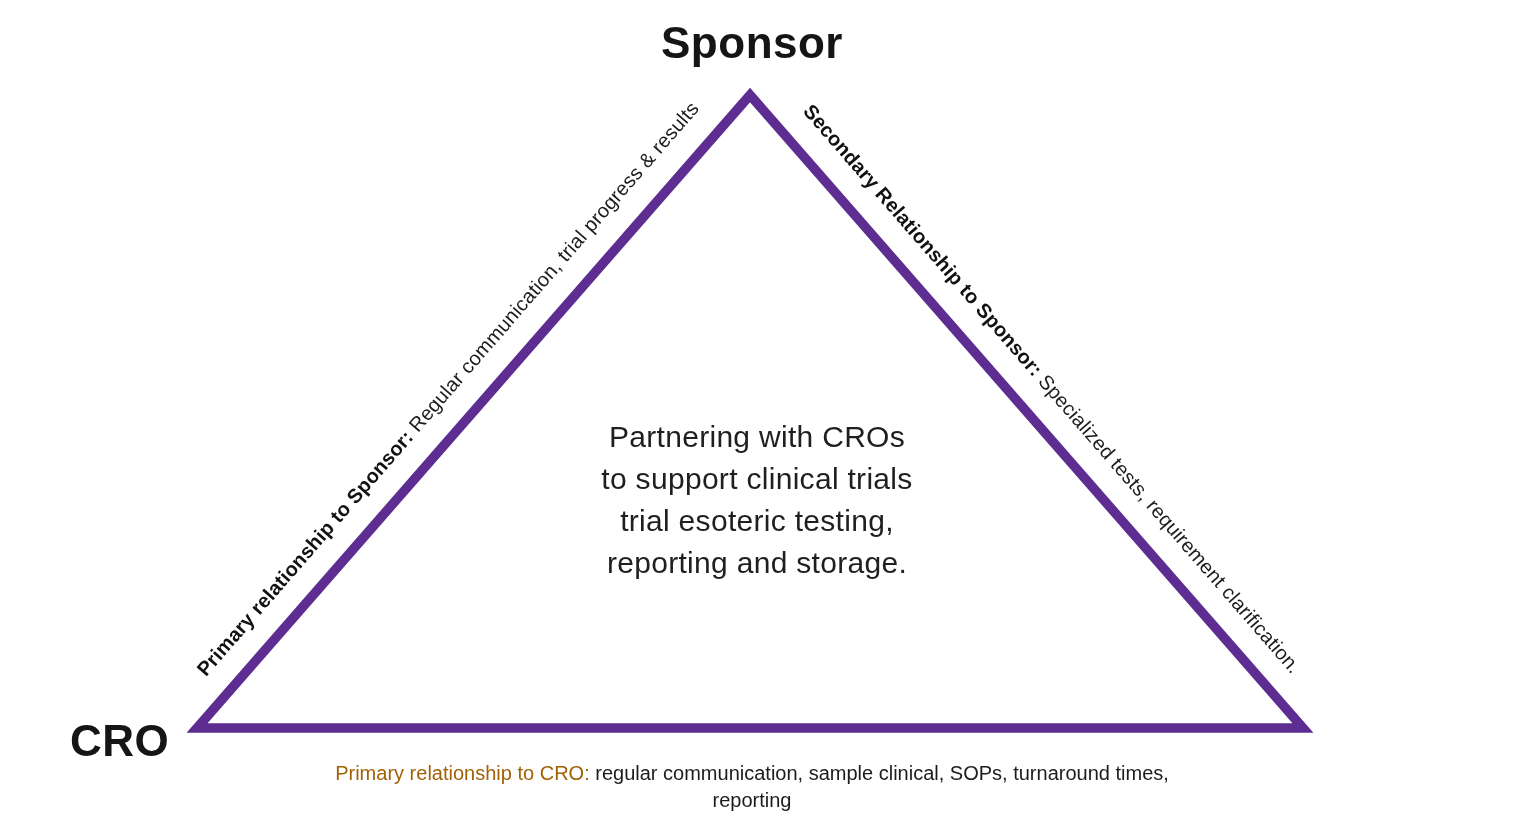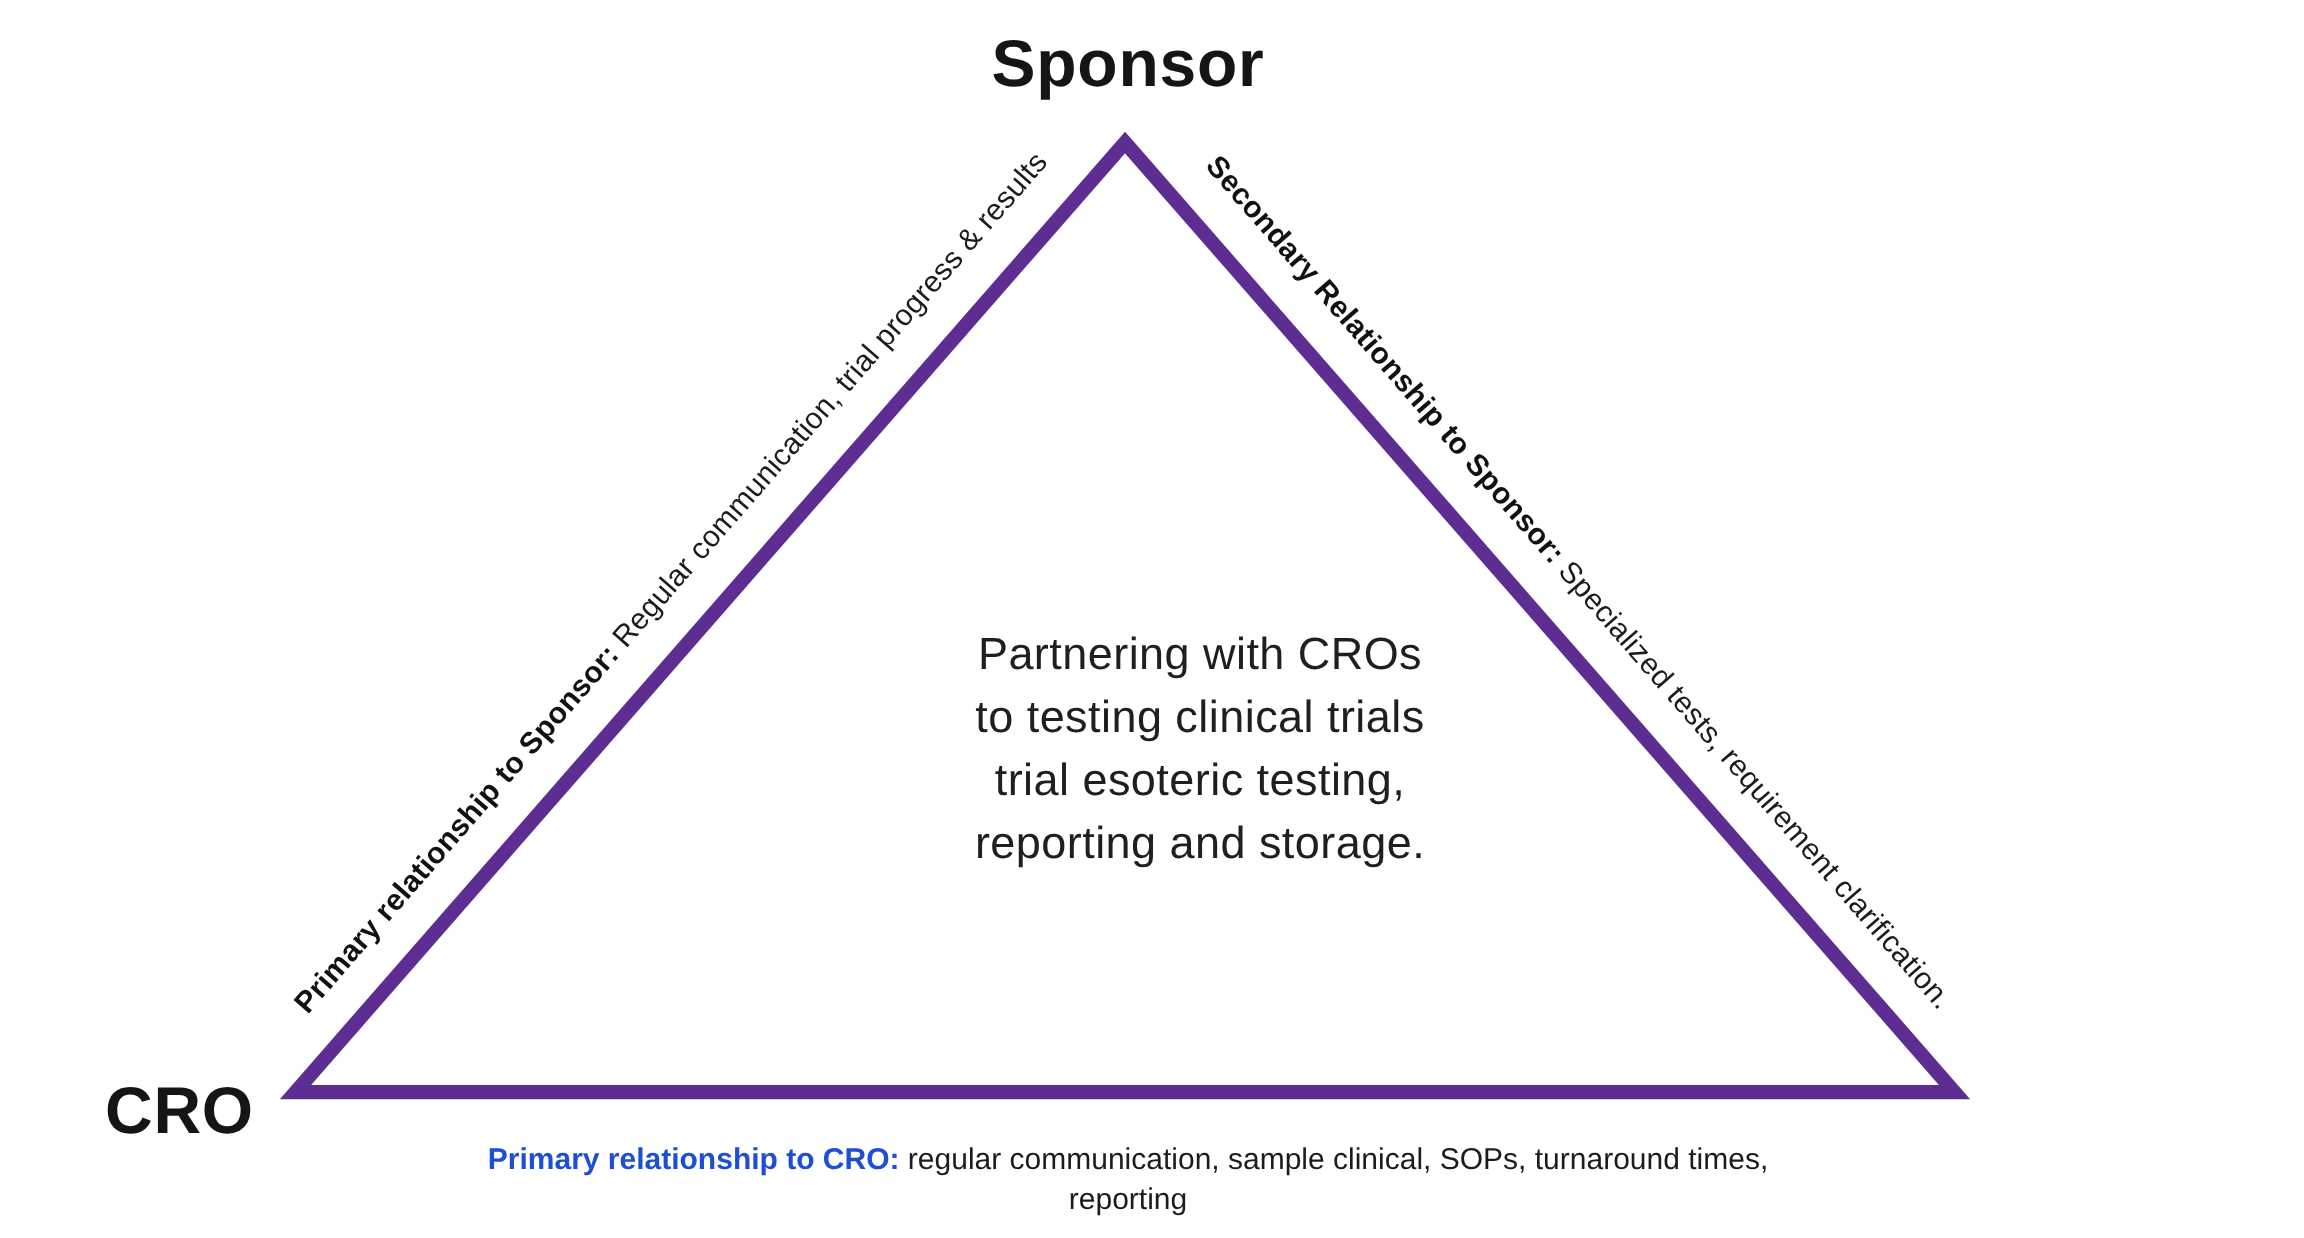--- a/index.html
+++ b/index.html
@@ -50,21 +50,20 @@
   .center-text {
     position: absolute;
     left: 757px;
     top: 500px;
     transform: translate(-50%, -50%);
     text-align: center;
     font-size: 30px;
     line-height: 42px;
     color: #1f1f1f;
     letter-spacing: 0.3px;
-    margin-left: 43px;
   }
   .center-text div {
     white-space: nowrap;
   }
   .edge-label {
     position: absolute;
     font-size: 20px;
     color: #1c1c1c;
     white-space: nowrap;
     letter-spacing: 0.2px;
@@ -90,41 +89,41 @@
     transform: translateX(-50%);
     text-align: center;
     font-size: 20px;
     line-height: 27px;
     color: #1c1c1c;
   }
   .bottom-caption .line1 {
     white-space: nowrap;
   }
   .bottom-caption b {
-    font-weight: 700;
-    color: #1d4ed8;
+    font-weight: 400;
+    color: #a16207;
   }
 </style>
 </head>
 <body>
 
 <div class="stage">
 
   <svg class="triangle-svg" width="1536" height="825" viewBox="0 0 1536 825" aria-hidden="true">
     <polygon points="750,95 1303,728 197,728" fill="none" stroke="#5E2D91" stroke-width="9.5" stroke-linejoin="miter"></polygon>
   </svg>
 
   <div class="node-label node-top">Sponsor</div>
 
   <div class="node-label node-bl">CRO</div>
 
 
   <div class="center-text">
     <div>Partnering with CROs</div>
-    <div>to testing clinical trials</div>
+    <div>to support clinical trials</div>
     <div>trial esoteric testing,</div>
     <div>reporting and storage.</div>
   </div>
 
   <div class="edge-label edge-left">
     <b>Primary relationship to Sponsor:</b><span> Regular communication, trial progress &amp; results</span>
   </div>
 
   <div class="edge-label edge-right">
     <b>Secondary Relationship to Sponsor:</b><span> Specialized tests, requirement clarification.</span>

